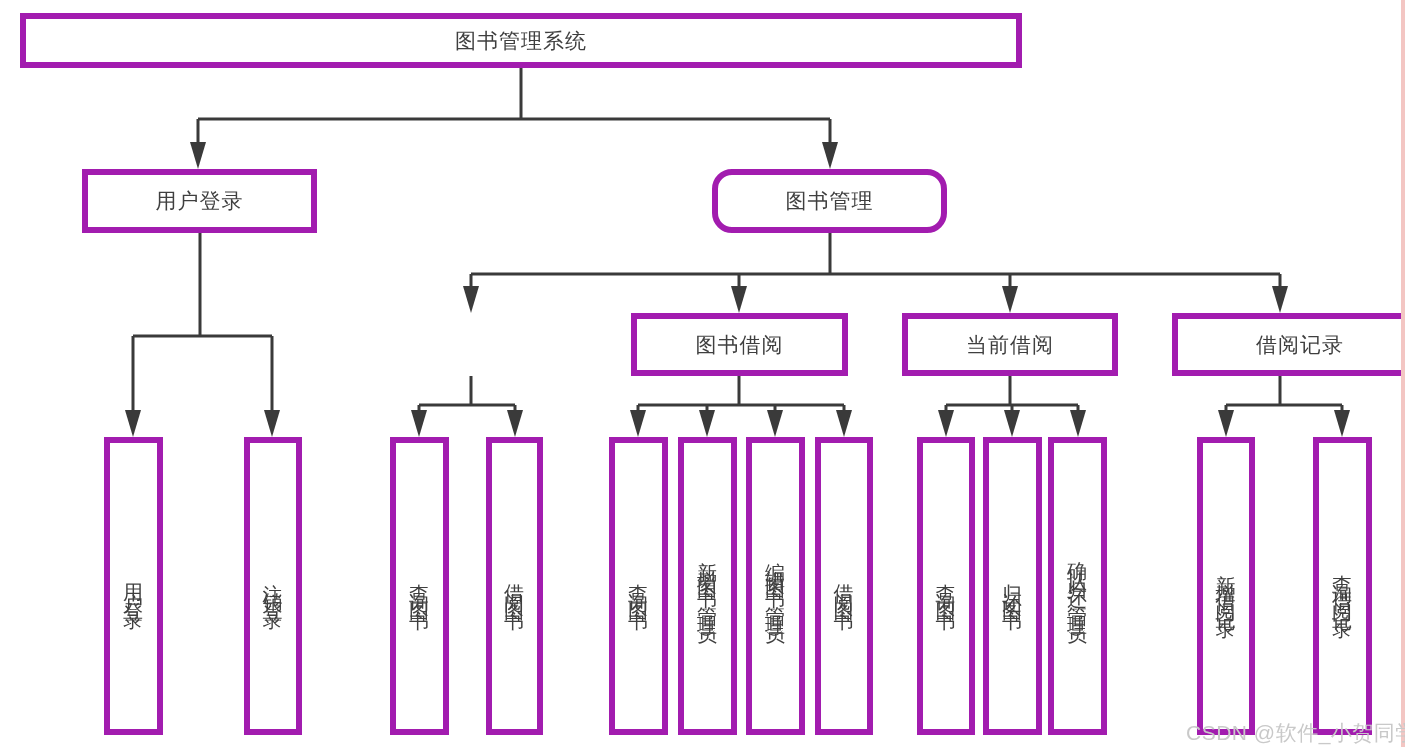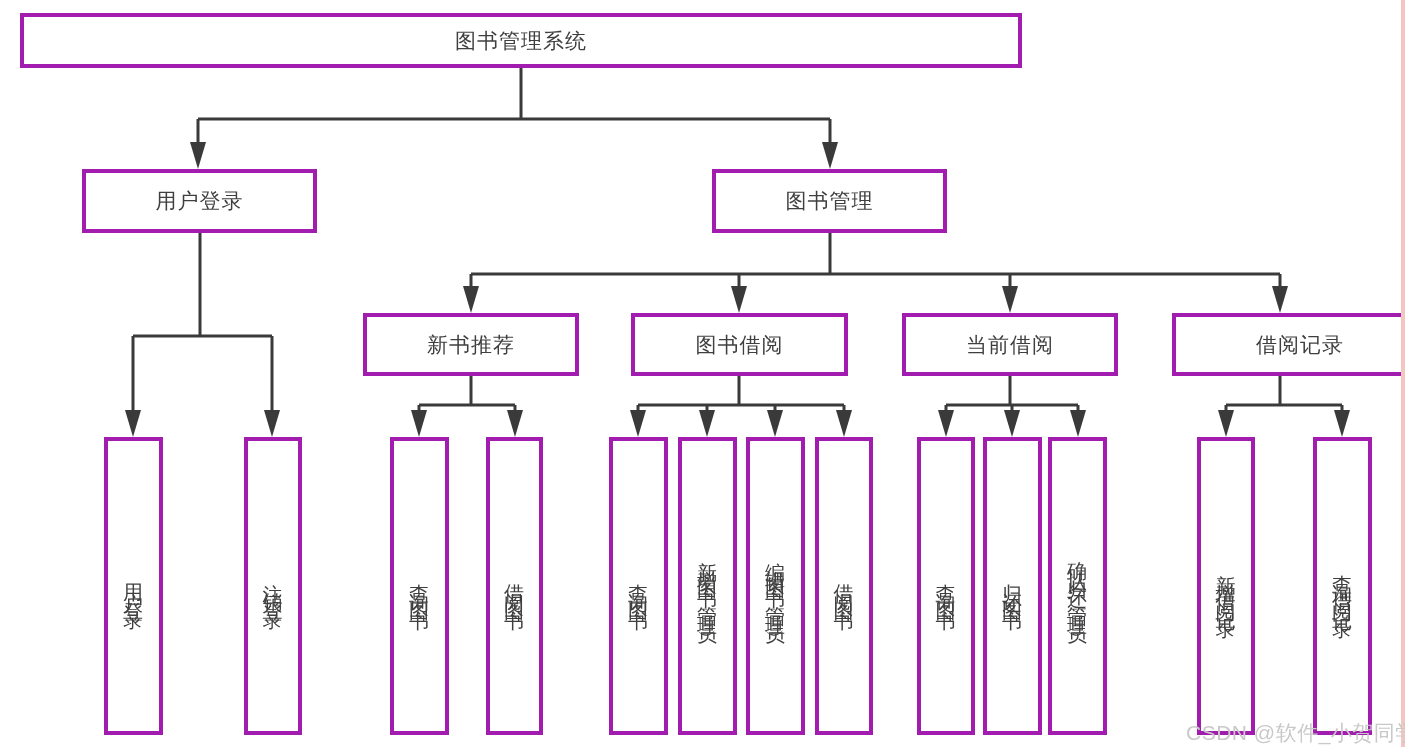--- a/index.html
+++ b/index.html
@@ -3,21 +3,21 @@
 <meta charset="utf-8">
 <style>
   html,body{margin:0;padding:0;background:#ffffff;}
   #stage{
     position:relative;width:1405px;height:747px;background:#ffffff;overflow:hidden;
     font-family:"Liberation Sans","DejaVu Sans",sans-serif;color:#3f3f3f;
   }
   #connectors{position:absolute;left:0;top:0;width:1405px;height:747px;}
   .hbox,.vbox{
     position:absolute;box-sizing:border-box;background:#ffffff;
-    border:4px solid #a21caf;display:flex;align-items:center;justify-content:center;
+    border:6px solid #a21caf;display:flex;align-items:center;justify-content:center;
   }
   .hbox .lbl{font-size:21px;letter-spacing:1px;color:#3f3f3f;white-space:nowrap;}
   .vbox{top:437px;height:298px;}
   .vbox .lbl{
     writing-mode:vertical-rl;text-orientation:mixed;
     font-size:20px;letter-spacing:9px;line-height:1;color:#3f3f3f;
     max-height:292px;
   }
   #watermark{
     position:absolute;left:1186px;top:719px;font-size:21px;color:#c9c9c9;
@@ -63,27 +63,24 @@
     </g>
   </svg>
 
   <div class="hbox" style="left:20px;top:13px;width:1002px;height:55px;">
     <span class="lbl">图书管理系统</span>
   </div>
 
   <div class="hbox" style="left:82px;top:169px;width:235px;height:64px;">
     <span class="lbl">用户登录</span>
   </div>
-  <div class="hbox" style="left:712px;top:169px;width:235px;height:64px;">
+  <div class="hbox" style="left:712px;top:169px;width:235px;height:64px;border-radius:20px;">
     <span class="lbl">图书管理</span>
   </div>
 
-  <div class="hbox" style="left:363px;top:313px;width:216px;height:63px;">
-    <span class="lbl">新书推荐</span>
-  </div>
   <div class="hbox" style="left:902px;top:313px;width:216px;height:63px;">
     <span class="lbl">当前借阅</span>
   </div>
   <div class="hbox" style="left:631px;top:313px;width:217px;height:63px;">
     <span class="lbl">图书借阅</span>
   </div>
   <div class="hbox" style="left:1172px;top:313px;width:256px;height:63px;">
     <span class="lbl">借阅记录</span>
   </div>
 

